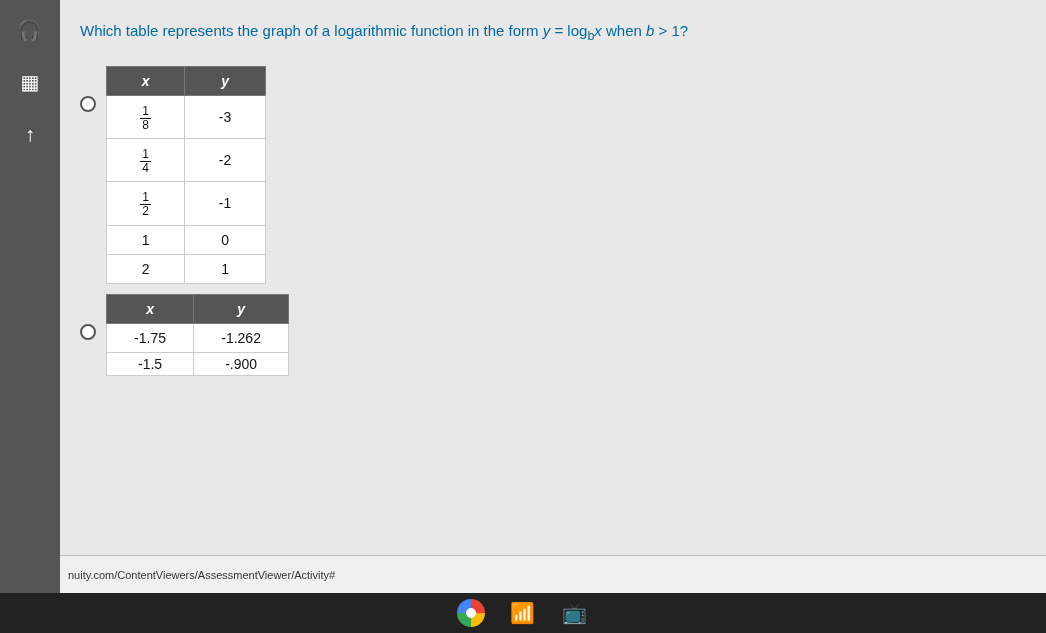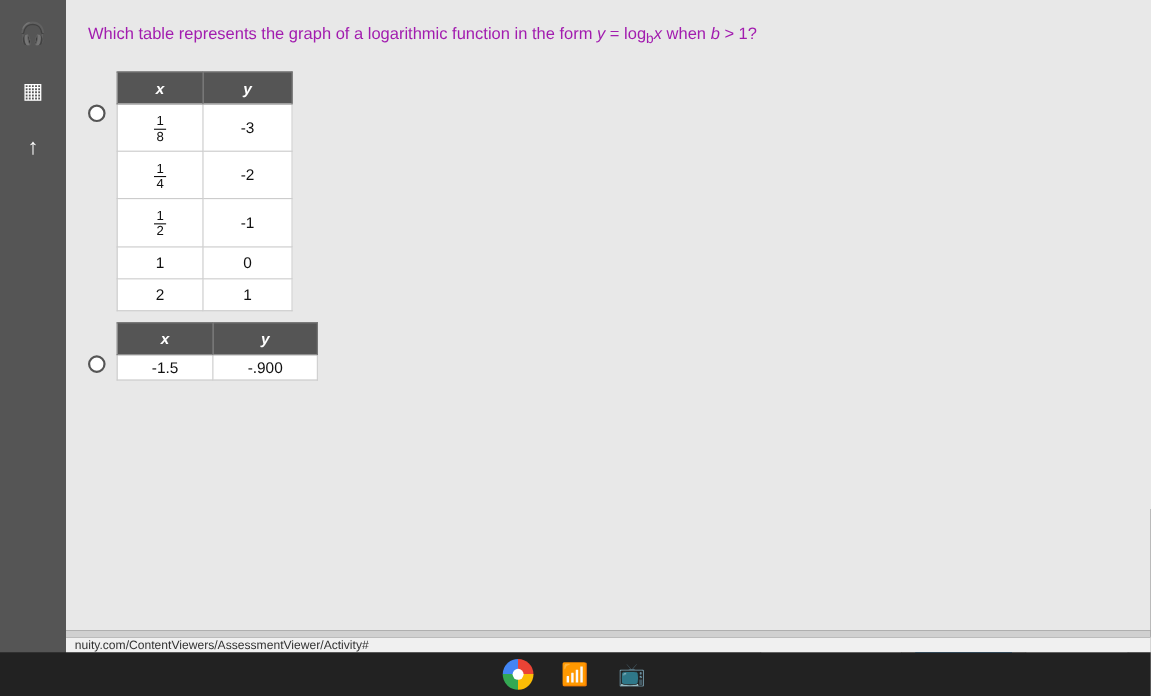--- a/index.html
+++ b/index.html
@@ -42,21 +42,21 @@
       display: flex;
       align-items: center;
       justify-content: center;
       color: white;
       font-size: 20px;
       cursor: pointer;
     }
 
     .question-text {
       font-size: 15px;
-      color: #a21caf;
+      color: #0369a1;
       margin-bottom: 20px;
       line-height: 1.4;
     }
 
     .tables-container {
       display: flex;
       flex-direction: column;
       gap: 0;
     }
 
@@ -215,21 +215,21 @@
       height: 10px;
       border-radius: 50%;
       background: white;
     }
 
     .url-bar {
       position: absolute;
       bottom: 40px;
       left: 60px;
       right: 0;
-      height: 14px;
+      height: 38px;
       background: #f0f0f0;
       display: flex;
       align-items: center;
       padding: 0 8px;
       font-size: 11px;
       color: #333;
       border-top: 1px solid #bbb;
     }
 
     .truncated-row td {
@@ -304,20 +304,24 @@
     <div class="option-row">
       <div class="radio-btn"></div>
       <table>
         <thead>
           <tr>
             <th><em>x</em></th>
             <th><em>y</em></th>
           </tr>
         </thead>
         <tbody>
+          <tr>
+            <td>-1.75</td>
+            <td>-1.262</td>
+          </tr>
           <tr class="truncated-row">
             <td>-1.5</td>
             <td>-.900</td>
           </tr>
         </tbody>
       </table>
     </div>
 
   </div>
 </div>

